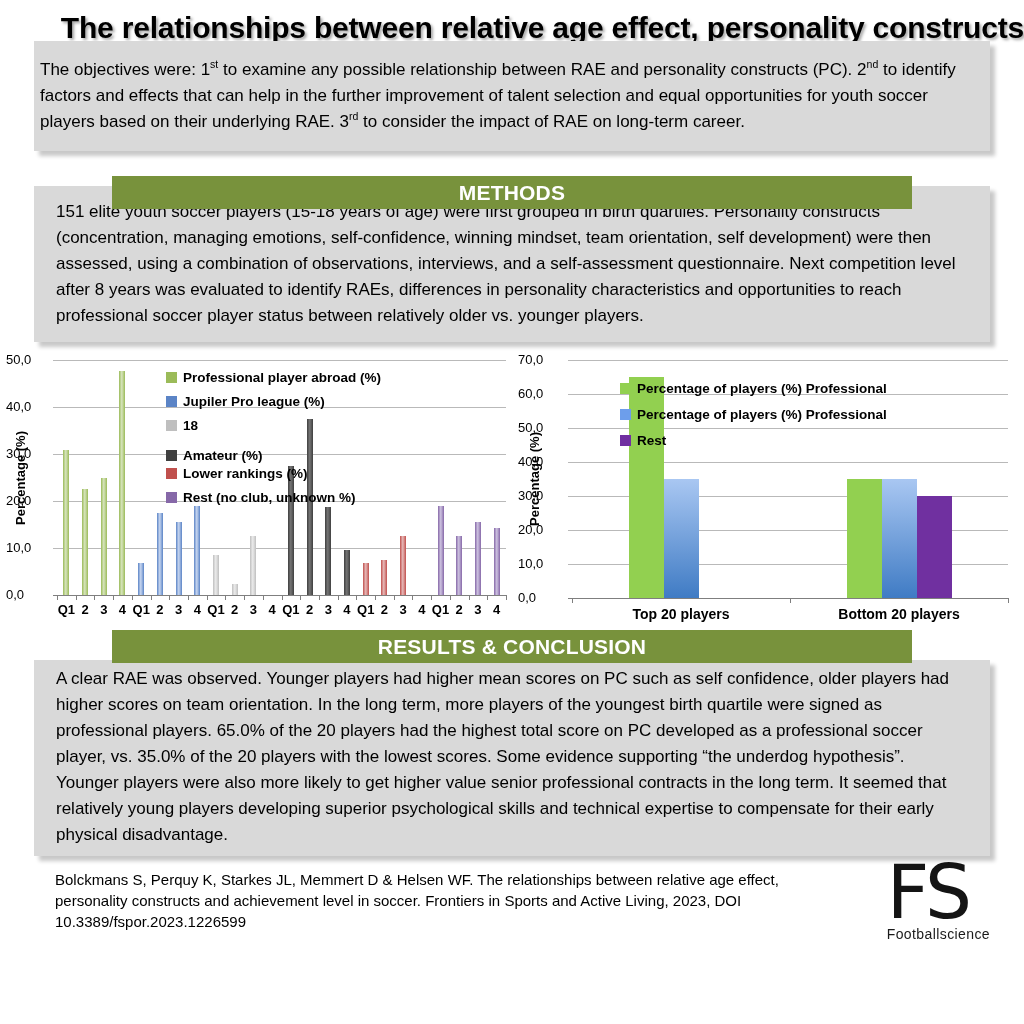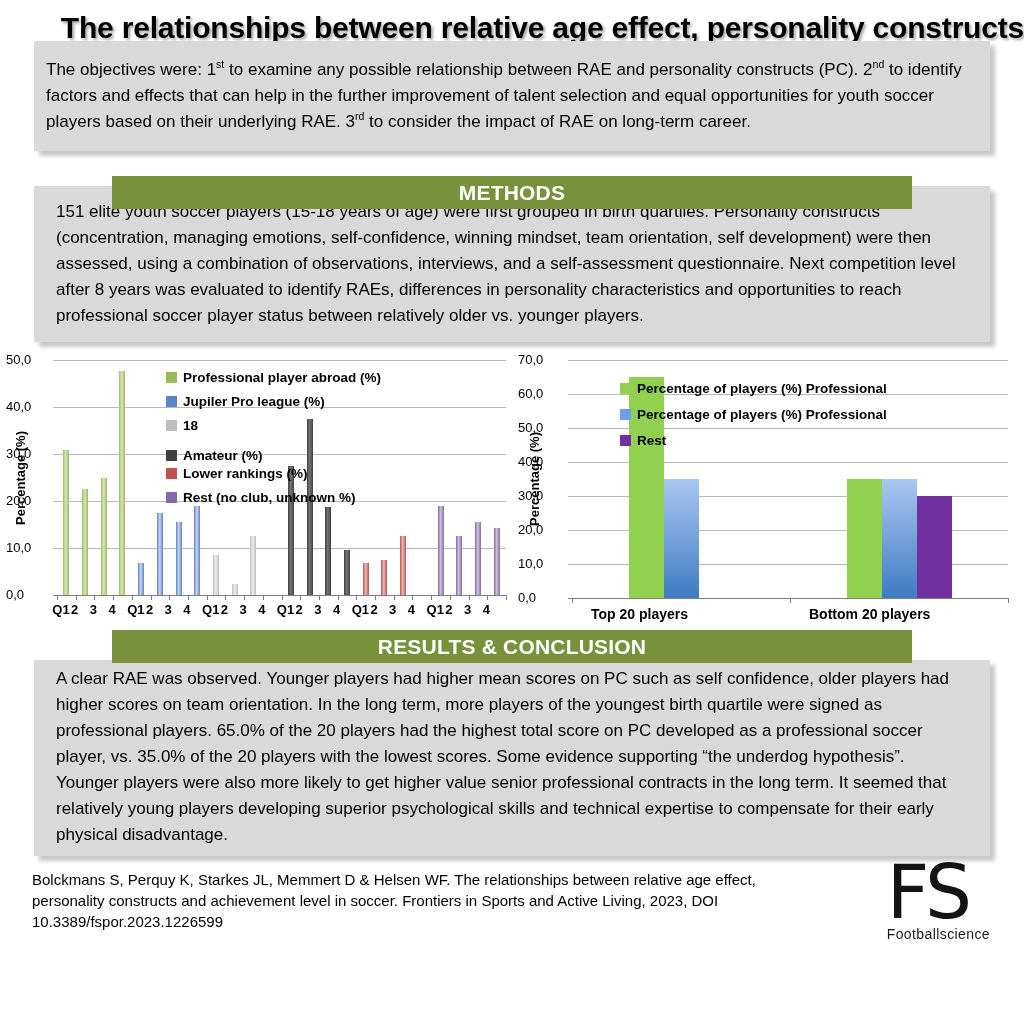--- a/index.html
+++ b/index.html
@@ -20,44 +20,44 @@
     position:relative; z-index:2;
   }
   .banner-intro   { margin-top:8px; }
   .banner-methods { margin-top:25px; }
   .banner-results { margin-top:-1px; }
   .graybox {
     width:956px; margin-left:34px; background:#D9D9D9;
     box-shadow:5px 5px 4px rgba(0,0,0,0.22);
     font-size:17px; line-height:26px; position:relative; z-index:1;
   }
-  .graybox-intro   { margin-top:-5px;  padding:16px 20px 16px 12px; }
+  .graybox-intro   { margin-top:-5px;  padding:16px 20px 16px 6px; }
   .graybox-methods { margin-top:-23px; padding:13px 20px 13px 22px; }
   .graybox-results { margin-top:-3px;  padding:6px 20px 8px 22px; }
   sup { font-size:62%; vertical-align:super; line-height:0; }
 
   .charts-row { position:relative; height:282px; margin-top:7px; z-index:1; }
   .chart { position:absolute; }
   #chart-left  { left:6px;   top:4px; width:512px; height:278px; }
   #chart-right { left:518px; top:4px; width:502px; height:278px; }
   .c-grid { position:absolute; height:1px; background:#B9B9B9; }
   .c-axis { position:absolute; height:1px; background:#7F7F7F; }
   .c-ytick { position:absolute; font-size:13px; font-weight:normal; text-align:left; height:16px; }
-  .c-xtick { position:absolute; font-size:13px; font-weight:bold; white-space:nowrap; }
+  .c-xtick { position:absolute; font-size:13px; font-weight:bold; text-align:center; white-space:nowrap; }
   .c-tickmark { position:absolute; width:1px; height:4px; background:#7F7F7F; }
   .c-bar { position:absolute; }
   .c-ylabel {
     position:absolute; font-size:13px; font-weight:bold; white-space:nowrap;
     transform:translate(-50%,-50%) rotate(-90deg);
   }
   .c-legend-item { position:absolute; display:flex; align-items:center; }
   .c-legend-sq { width:11px; height:11px; display:inline-block; margin-right:6px; flex:none; }
   .c-legend-label { font-size:13.5px; font-weight:bold; white-space:nowrap; }
 
-  .footer { position:relative; margin-top:13px; padding-left:32px; }
+  .footer { position:relative; margin-top:13px; padding-left:32px;margin-left:23px; }
   .citation { width:800px; font-size:15px; line-height:21px; }
   .logo { position:absolute; right:34px; top:-10px; }
   .logo-fs {
     font-family:"DejaVu Sans", sans-serif; font-size:74px; line-height:66px;
     letter-spacing:-3px; color:#141414;
   }
   .logo-sub { font-size:14px; color:#1a1a1a; letter-spacing:0.4px; margin-top:1px; text-align:right; }
 </style>
 </head>
 <body>

